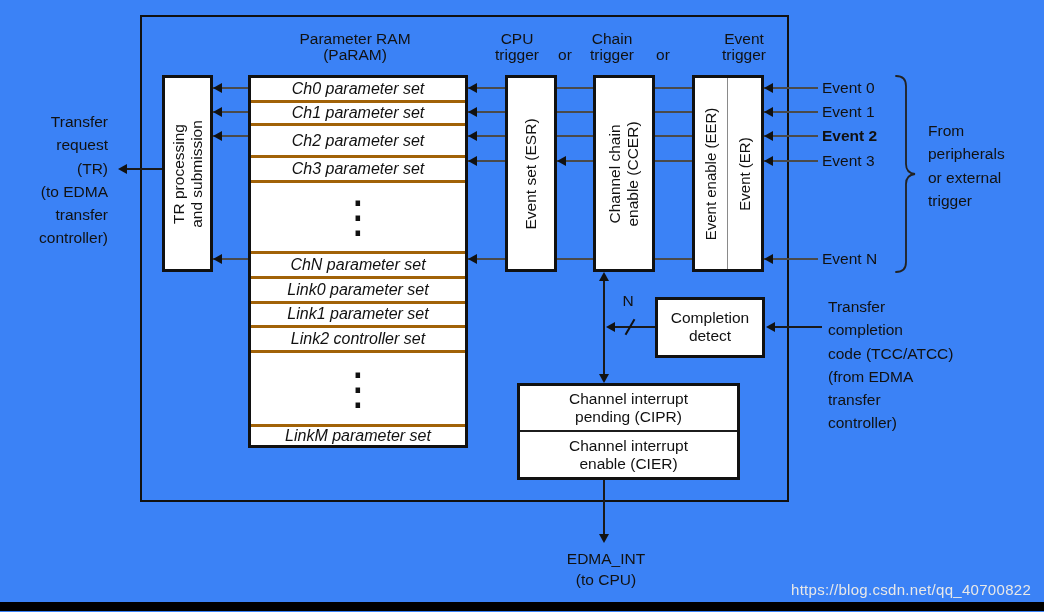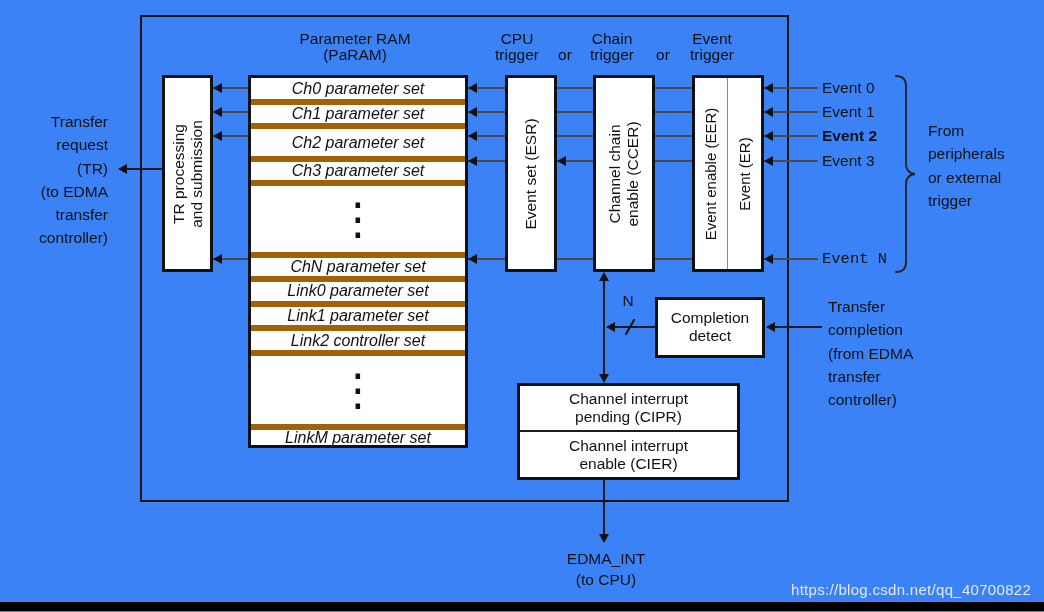--- a/index.html
+++ b/index.html
@@ -31,21 +31,21 @@
     position:absolute; left:50%; top:50%;
     transform:translate(-50%,-50%) rotate(-90deg);
     text-align:center; white-space:nowrap;
     font-size:15.5px; line-height:18px; z-index:4;
   }
   .cell {
     box-sizing:border-box; display:flex; align-items:center; justify-content:center;
     font-size:16px;
     font-style:italic;
   }
-  .cell + .cell { border-top:6px solid #a16207; }
+  .cell + .cell { border-top:3px solid #a16207; }
   .dots { font-size:44px; line-height:0.9; color:#111; font-family:"DejaVu Sans",sans-serif; }
   .slash { position:absolute; width:2px; height:18px; background:#111; transform:rotate(30deg); z-index:3; }
   .watermark { position:absolute; z-index:5; font-size:15px; color:#e8e8e8; letter-spacing:0.3px; }
   .bottombar { position:absolute; background:#000; z-index:6; }
   svg.brace { position:absolute; z-index:3; }
 </style>
 </head>
 <body>
 
 <div id="stage">
@@ -59,21 +59,21 @@
   <div class="txt hdr center" style="left:477px; top:31px; width:80px;">
     <div>CPU</div>
     <div>trigger</div>
   </div>
   <div class="txt center" style="left:551px; top:47px; width:28px;">or</div>
   <div class="txt hdr center" style="left:572px; top:31px; width:80px;">
     <div>Chain</div>
     <div>trigger</div>
   </div>
   <div class="txt center" style="left:649px; top:47px; width:28px;">or</div>
-  <div class="txt hdr center" style="left:672px; top:31px; width:80px;">
+  <div class="txt hdr center" style="left:704px; top:31px; width:80px;">
     <div>Event</div>
     <div>trigger</div>
   </div>
 
   <div class="hline" style="left:468px; top:87px;  width:350px; height:2px;"></div>
   <div class="hline" style="left:468px; top:111px; width:350px; height:2px;"></div>
   <div class="hline" style="left:468px; top:135px; width:350px; height:2px;"></div>
   <div class="hline" style="left:468px; top:160px; width:350px; height:2px;"></div>
   <div class="hline" style="left:468px; top:258px; width:350px; height:2px;"></div>
 
@@ -175,21 +175,21 @@
     <div style="height:45px; display:flex; flex-direction:column; align-items:center; justify-content:center; font-size:15.5px; line-height:18px;">
       <div>Channel interrupt</div>
       <div>enable (CIER)</div>
     </div>
   </div>
 
   <div class="txt" style="left:822px; top:80px;  width:80px;">Event 0</div>
   <div class="txt" style="left:822px; top:104px; width:80px;">Event 1</div>
   <div class="txt" style="left:822px; top:128px; width:80px;font-weight:bold;">Event 2</div>
   <div class="txt" style="left:822px; top:153px; width:80px;">Event 3</div>
-  <div class="txt" style="left:822px; top:251px; width:80px;font-family:Liberation Mono, monospace;">Event N</div>
+  <div class="txt" style="left:822px; top:251px; width:80px;">Event N</div>
 
   <svg class="brace" style="left:890px; top:72px;" width="36" height="204" viewBox="0 0 36 204">
     <path d="M 6 4 Q 16 4 16 14 L 16 92 Q 16 101 25 102 Q 16 103 16 112 L 16 190 Q 16 200 6 200" fill="none" stroke="#222" stroke-width="1.8" stroke-linecap="round"></path>
   </svg>
 
   <div class="txt note" style="left:928px; top:119px; width:114px;">
     <div>From</div>
     <div>peripherals</div>
     <div>or external</div>
     <div>trigger</div>
@@ -200,20 +200,21 @@
     <div>request</div>
     <div>(TR)</div>
     <div>(to EDMA</div>
     <div>transfer</div>
     <div>controller)</div>
   </div>
 
   <div class="txt note" style="left:828px; top:295px; width:210px;">
     <div>Transfer</div>
     <div>completion</div>
+    <div>code (TCC/ATCC)</div>
     <div>(from EDMA</div>
     <div>transfer</div>
     <div>controller)</div>
   </div>
 
   <div class="txt center" style="left:536px; top:548px; width:140px; line-height:21px;">
     <div>EDMA_INT</div>
     <div>(to CPU)</div>
   </div>
 

